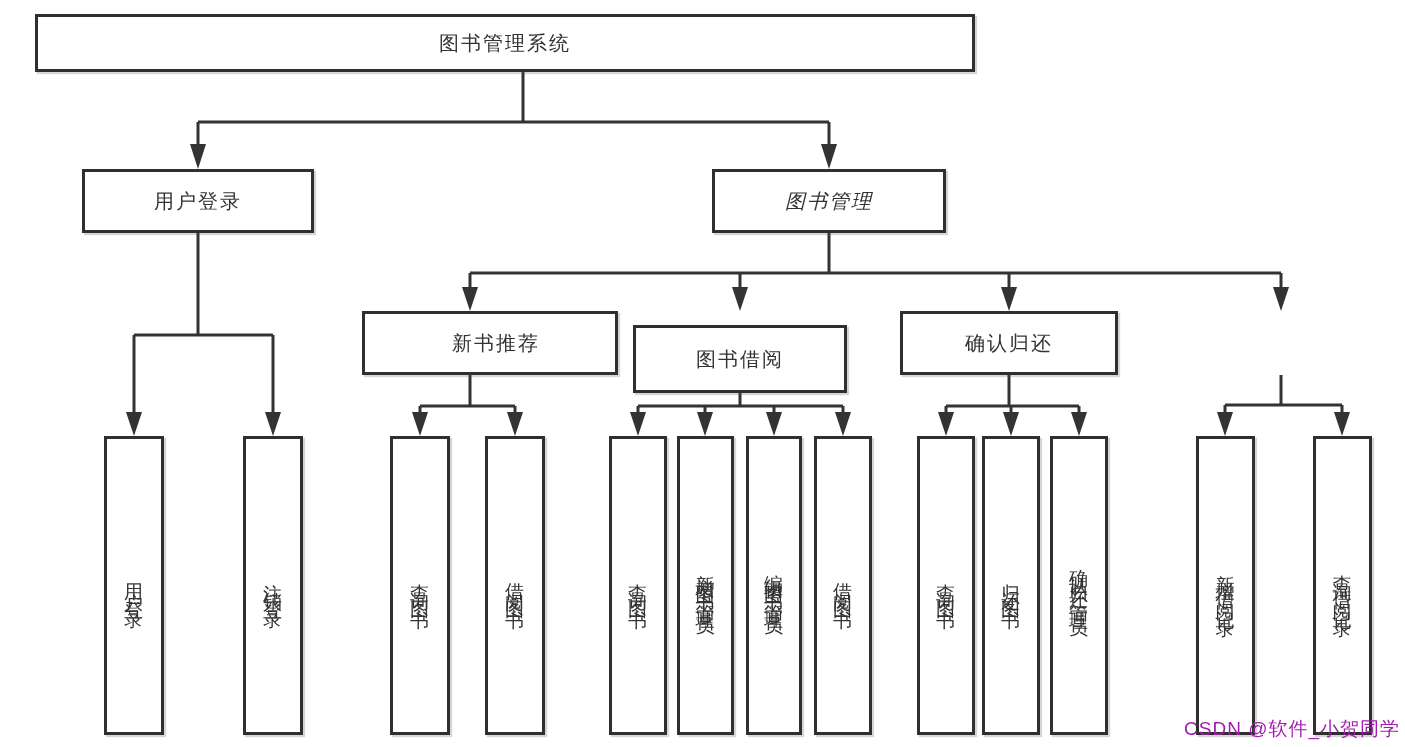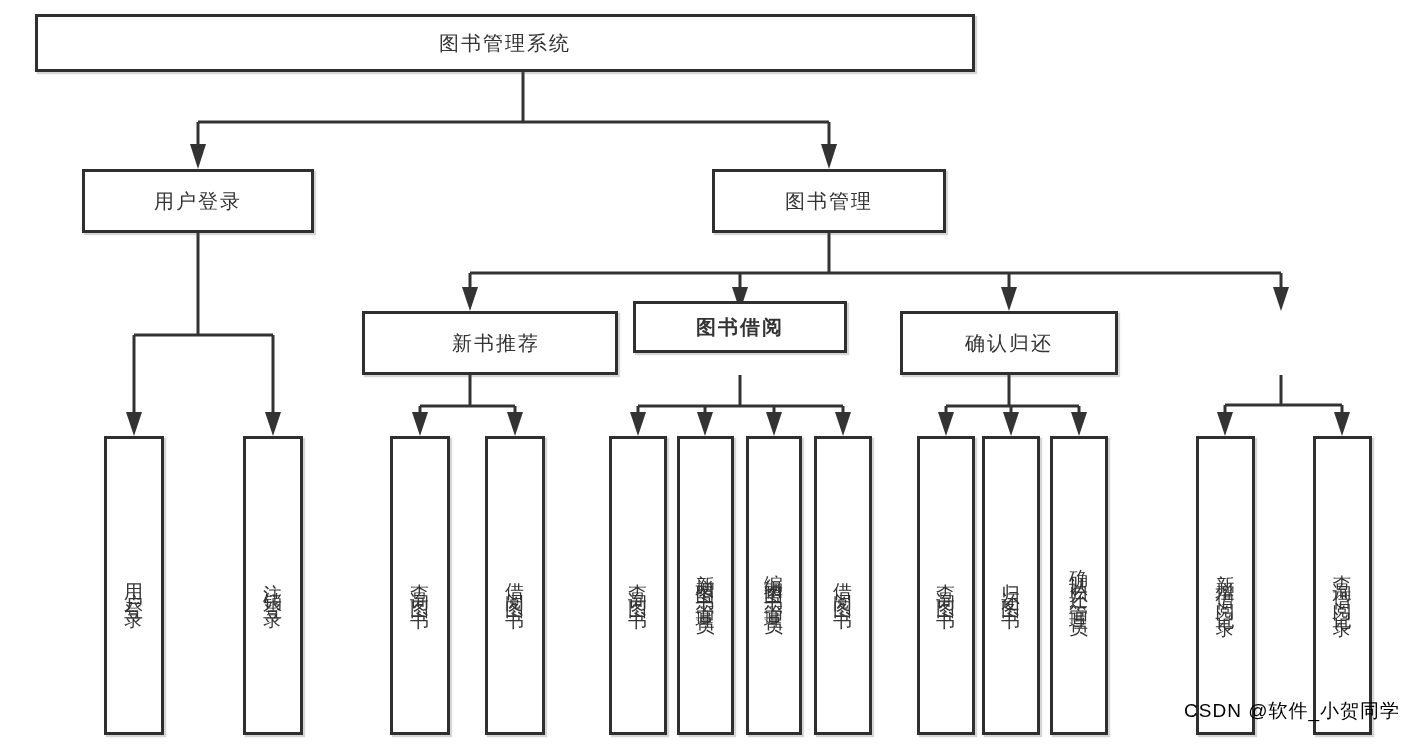--- a/index.html
+++ b/index.html
@@ -13,22 +13,22 @@
     border:3px solid #2f2f2f; color:#333333;
     display:flex; align-items:center; justify-content:center;
     box-shadow:2px 2px 1px rgba(90,90,90,0.25);
   }
   .hbox { font-size:20px; letter-spacing:2px; }
   .vbox {
     writing-mode:vertical-rl; text-orientation:mixed;
     font-size:19px; letter-spacing:9px; line-height:1;
   }
   .watermark {
-    position:absolute; right:5px; top:698px;
-    font-size:19px; letter-spacing:1px; color:#000000; z-index:5;
+    position:absolute; right:5px; top:716px;
+    font-size:19px; letter-spacing:1px; color:#a21caf; z-index:5;
   }
 </style>
 </head>
 <body>
 
 <div class="canvas">
 
   <svg class="connectors" width="1405" height="747" viewBox="0 0 1405 747">
     <g stroke="#333333" stroke-width="3" fill="none">
 
@@ -98,28 +98,28 @@
     </g>
   </svg>
 
   <div class="box hbox" style="left:22px; top:14px; width:940px; height:58px;margin-left:13px;">
     <span>图书管理系统</span>
   </div>
 
   <div class="box hbox" style="left:82px; top:169px; width:232px; height:64px;">
     <span>用户登录</span>
   </div>
-  <div class="box hbox" style="left:712px; top:169px; width:234px; height:64px;">
+  <div class="box hbox" style="left:712px; top:169px; width:234px; height:64px;font-style:italic;">
     <span>图书管理</span>
   </div>
 
   <div class="box hbox" style="left:362px; top:311px; width:256px; height:64px;padding-left:12px;">
     <span>新书推荐</span>
   </div>
-  <div class="box hbox" style="left:633px; top:301px; width:214px; height:52px;font-weight:bold;">
+  <div class="box hbox" style="left:633px; top:325px; width:214px; height:68px;">
     <span>图书借阅</span>
   </div>
   <div class="box hbox" style="left:900px; top:311px; width:218px; height:64px;">
     <span>确认归还</span>
   </div>
 
   <div class="box vbox" style="left:104px; top:436px; width:60px; height:299px;">
     <span>用户登录</span>
   </div>
   <div class="box vbox" style="left:243px; top:436px; width:60px; height:299px;">

